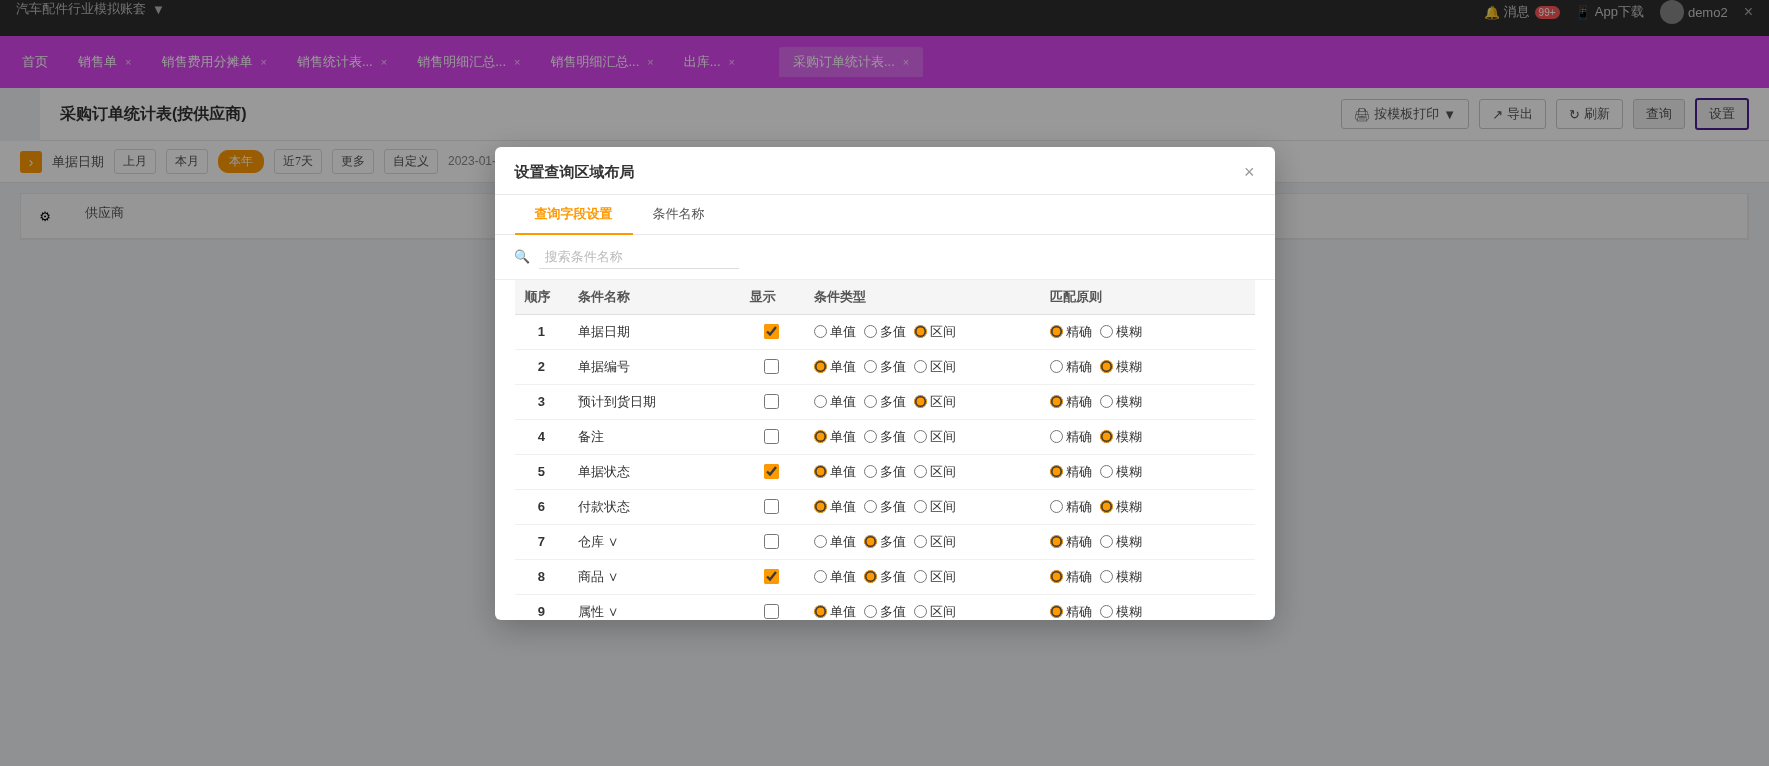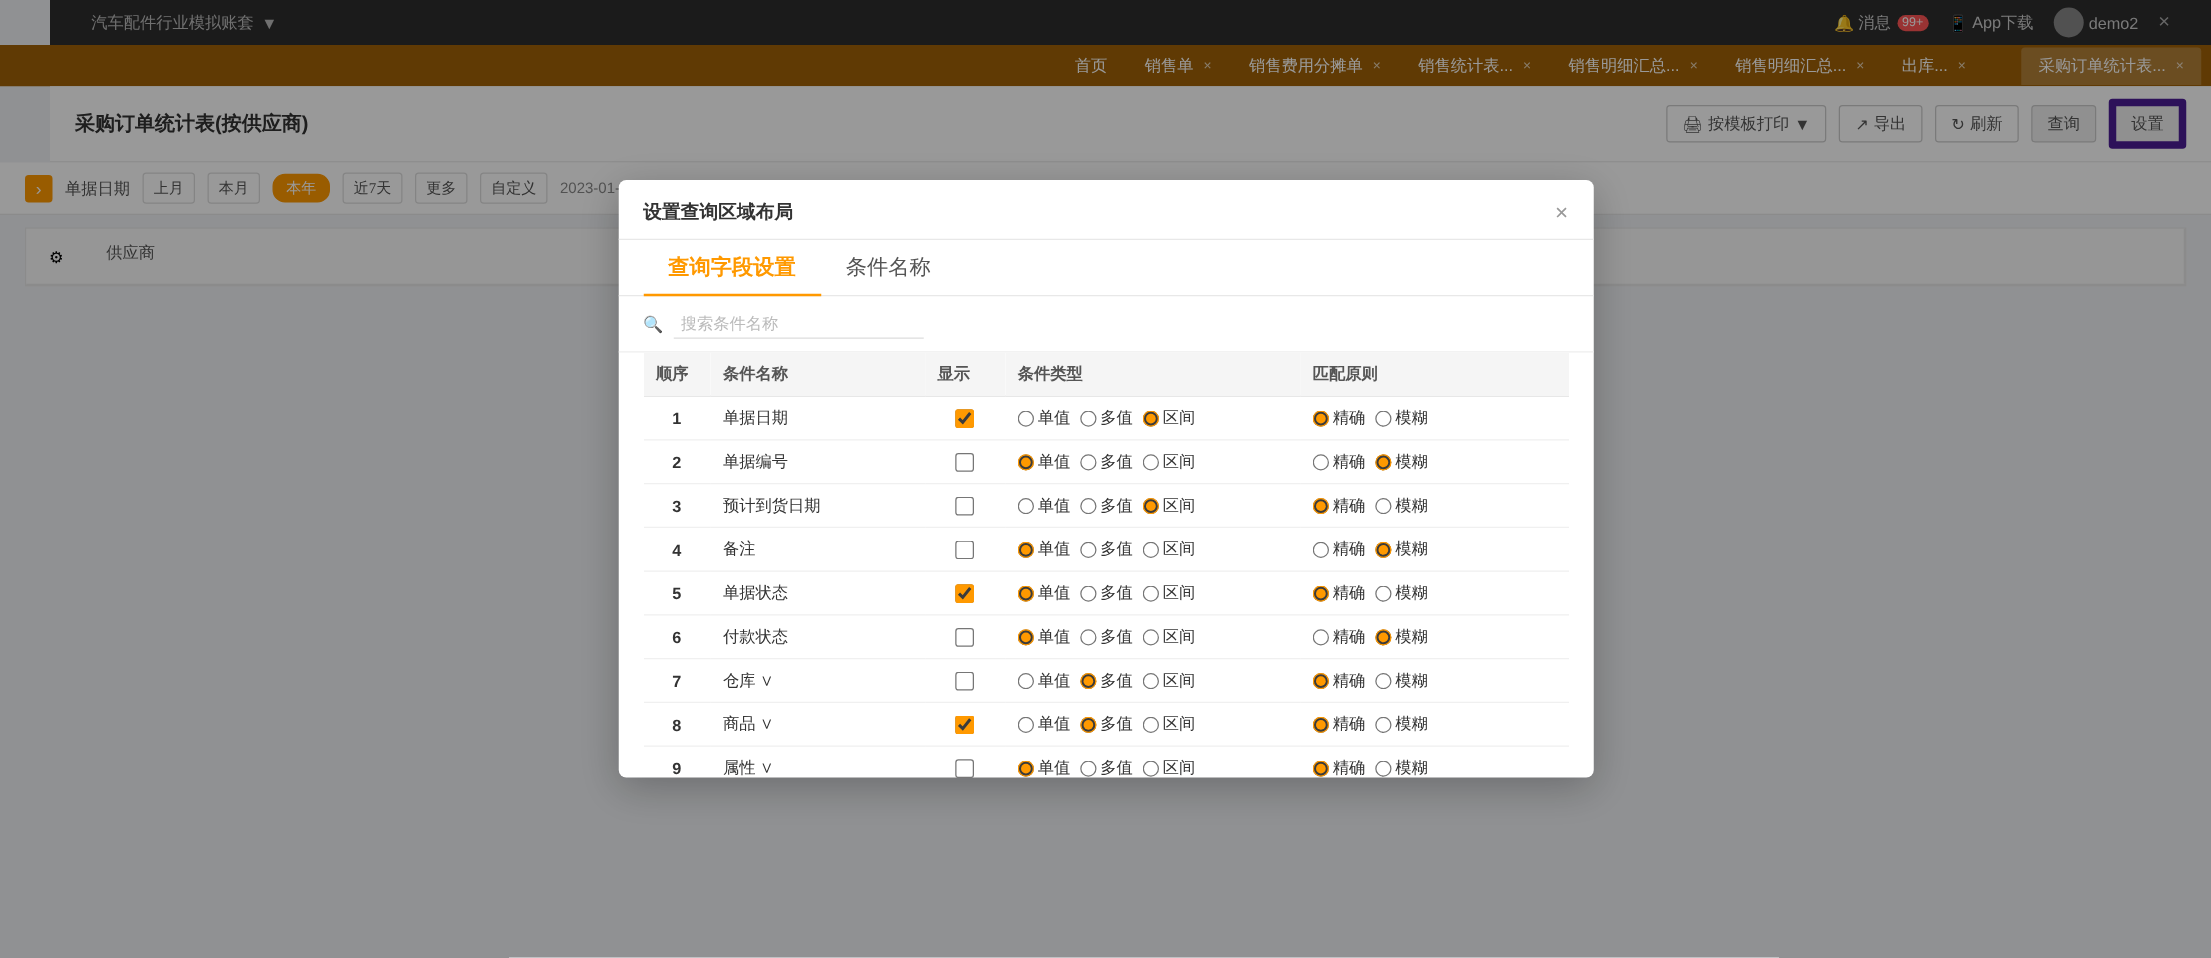--- a/index.html
+++ b/index.html
@@ -3,40 +3,38 @@
   <meta charset="utf-8">
   <style>
     * { box-sizing: border-box; margin: 0; padding: 0; }
     body { font-family: 'Microsoft YaHei', Arial, sans-serif; font-size: 13px; background: #f0f2f5; overflow: hidden; }
 
     
     .top-bar {
       background: #2d2d2d;
       height: 36px;
       display: flex;
-      align-items: center;
+      align-items: flex-start;
       justify-content: space-between;
-      padding: 0 33px;
+      padding: 0 16px;
       color: #ccc;
-      margin-left: 40px;
     }
     .top-bar-left { font-size: 13px; color: #bbb; display: flex; align-items: center; gap: 6px; }
     .top-bar-right { display: flex; align-items: center; gap: 16px; font-size: 13px; color: #ccc; }
     .top-bar-right .badge { background: #f55; color: #fff; border-radius: 10px; font-size: 10px; padding: 1px 4px; margin-left: 2px; }
     .close-top { color: #aaa; cursor: pointer; font-size: 16px; }
 
     
     .nav-tabs {
-      background: #a16207;
-      height: 33px;
+      background: #d946ef;
+      height: 52px;
       display: flex;
       align-items: center;
       padding: 0 8px;
       gap: 2px;
-      justify-content: flex-end;
     }
     .nav-tab {
       color: #fff;
       padding: 6px 14px;
       font-size: 13px;
       cursor: pointer;
       border-radius: 3px 3px 0 0;
       display: flex; align-items: center; gap: 4px;
     }
     .nav-tab.active { background: rgba(255,255,255,0.2); margin-left: 28px; }
@@ -51,21 +49,21 @@
       align-items: center;
       justify-content: space-between;
       margin-left: 40px;
     }
     .page-title { font-size: 16px; font-weight: bold; color: #333; }
     .page-actions { display: flex; align-items: center; gap: 10px; }
     .btn-print { border: 1px solid #ccc; background: #fff; padding: 5px 12px; border-radius: 3px; cursor: pointer; font-size: 13px; color: #555; display: flex; align-items: center; gap: 4px; }
     .btn-export { border: 1px solid #ccc; background: #fff; padding: 5px 12px; border-radius: 3px; cursor: pointer; font-size: 13px; color: #555; display: flex; align-items: center; gap: 4px; }
     .btn-refresh { border: 1px solid #ccc; background: #fff; padding: 5px 12px; border-radius: 3px; cursor: pointer; font-size: 13px; color: #555; display: flex; align-items: center; gap: 4px; }
     .btn-query { background: #f0f0f0; border: 1px solid #ccc; padding: 5px 12px; border-radius: 3px; cursor: pointer; font-size: 13px; color: #555; }
-    .btn-set { background: #f0f0f0; border: 6px solid #4c1d95; padding: 5px 12px; border-radius: 3px; cursor: pointer; font-size: 13px; color: #555; }
+    .btn-set { background: #f0f0f0; border: 2px solid #4c1d95; padding: 5px 12px; border-radius: 3px; cursor: pointer; font-size: 13px; color: #555; }
 
     
     .filter-bar {
       background: #fff;
       padding: 8px 20px;
       display: flex;
       align-items: center;
       gap: 10px;
       border-bottom: 1px solid #e8e8e8;
     }
@@ -119,21 +117,21 @@
 
     
     .dialog-tabs {
       display: flex;
       padding: 0 20px;
       border-bottom: 1px solid #e8e8e8;
       gap: 0;
     }
     .dialog-tab {
       padding: 10px 20px;
-      font-size: 17px;
+      font-size: 13px;
       cursor: pointer;
       color: #555;
       border-bottom: 2px solid transparent;
       margin-bottom: -1px;
     }
     .dialog-tab.active {
       color: #f90;
       border-bottom: 2px solid #f90;
       font-weight: bold;
     }

